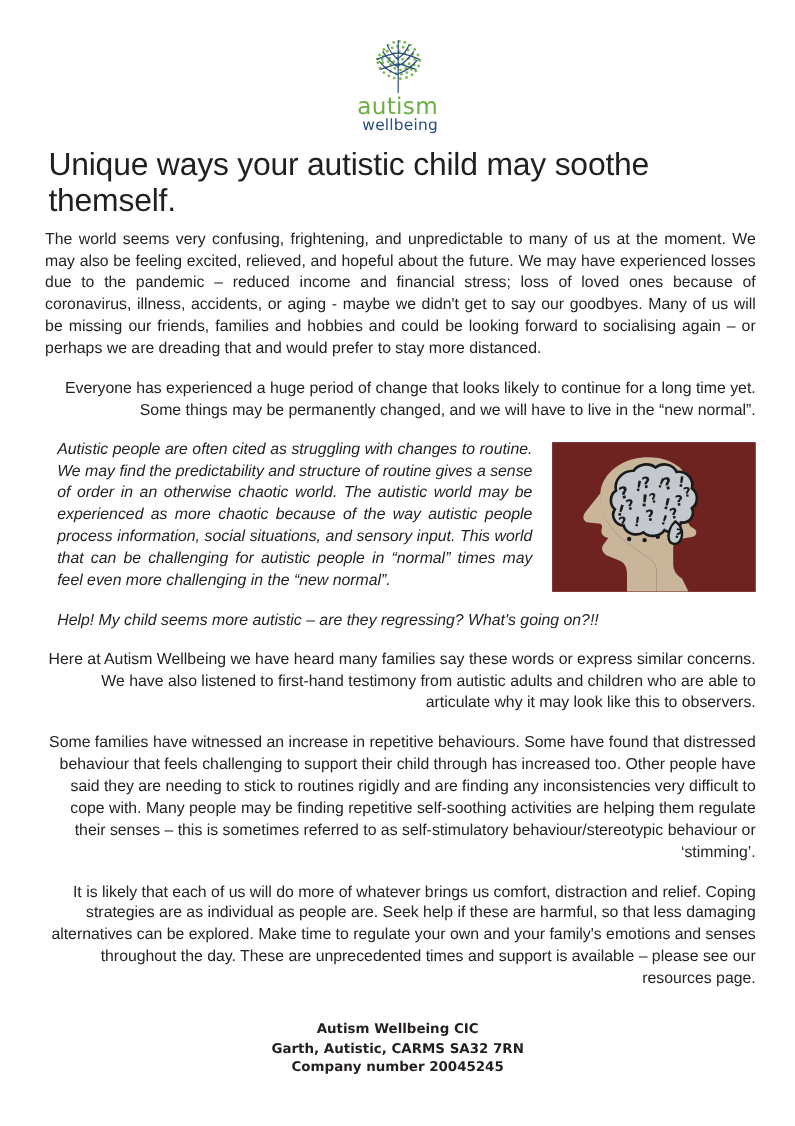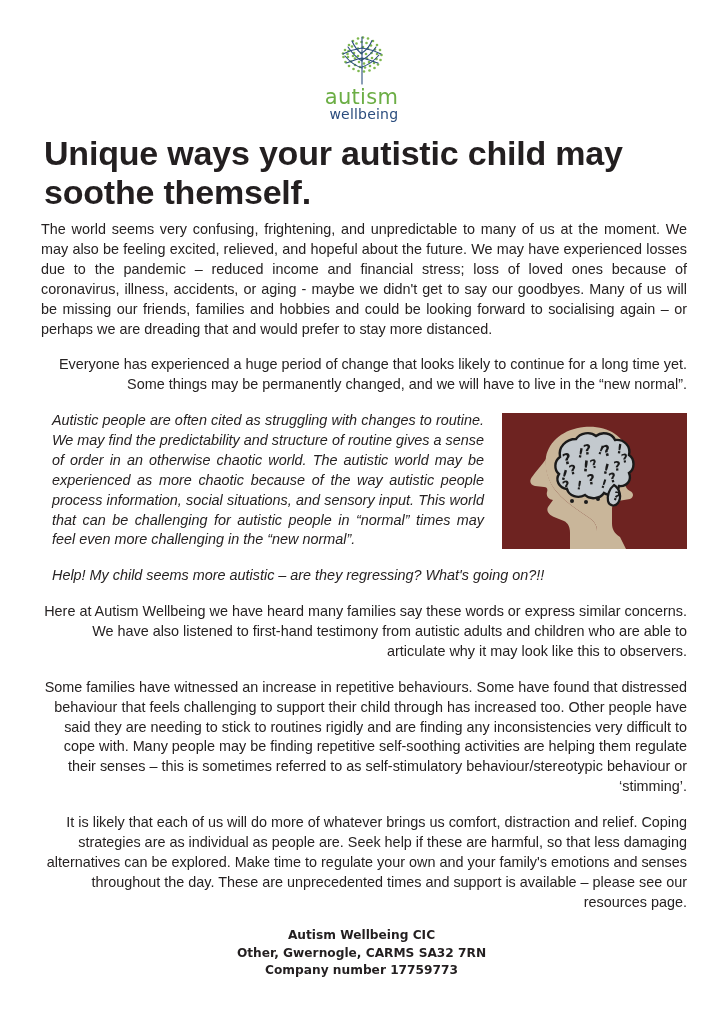--- a/index.html
+++ b/index.html
@@ -53,22 +53,22 @@
     letter-spacing: 0.2px;
     color: #2A4C7D;
     display: block;
     margin-top: -1px;
   }
 
   
   .doc-title {
     margin: 13px 0 0 0;
     padding: 0 30px 0 44px;
-    font-size: 34px;
-    font-weight: bold;
+    font-size: 29px;
+    font-weight: normal;
     letter-spacing: -0.2px;
     color: #231f20;
     line-height: 1.15;
   }
 
   
   .body-wrap {
     padding: 0 36px 0 41px;
     margin-top: 8px;
   }
@@ -285,17 +285,17 @@
     <p class="para left">Here at Autism Wellbeing we have heard many families say these words or express similar concerns. We have also listened to first-hand testimony from autistic adults and children who are able to articulate why it may look like this to observers.</p>
 
     <p class="para left">Some families have witnessed an increase in repetitive behaviours. Some have found that distressed behaviour that feels challenging to support their child through has increased too. Other people have said they are needing to stick to routines rigidly and are finding any inconsistencies very difficult to cope with. Many people may be finding repetitive self-soothing activities are helping them regulate their senses – this is sometimes referred to as self-stimulatory behaviour/stereotypic behaviour or ‘stimming’.</p>
 
 
     <p class="para left tight">It is likely that each of us will do more of whatever brings us comfort, distraction and relief. Coping strategies are as individual as people are. Seek help if these are harmful, so that less damaging alternatives can be explored. Make time to regulate your own and your family's emotions and senses throughout the day. These are unprecedented times and support is available – please see our resources page.</p>
   </div>
 
   <div class="footer">
     <span>Autism Wellbeing CIC</span>
-    <span>Other, Gwernogle, CARMS SA32 7RN</span>
-    <span>Company number 17759773</span>
+    <span>Garth, Autistic, CARMS SA32 7RN</span>
+    <span>Company number 20045245</span>
   </div>
 
 </div>
 
 </body></html>

